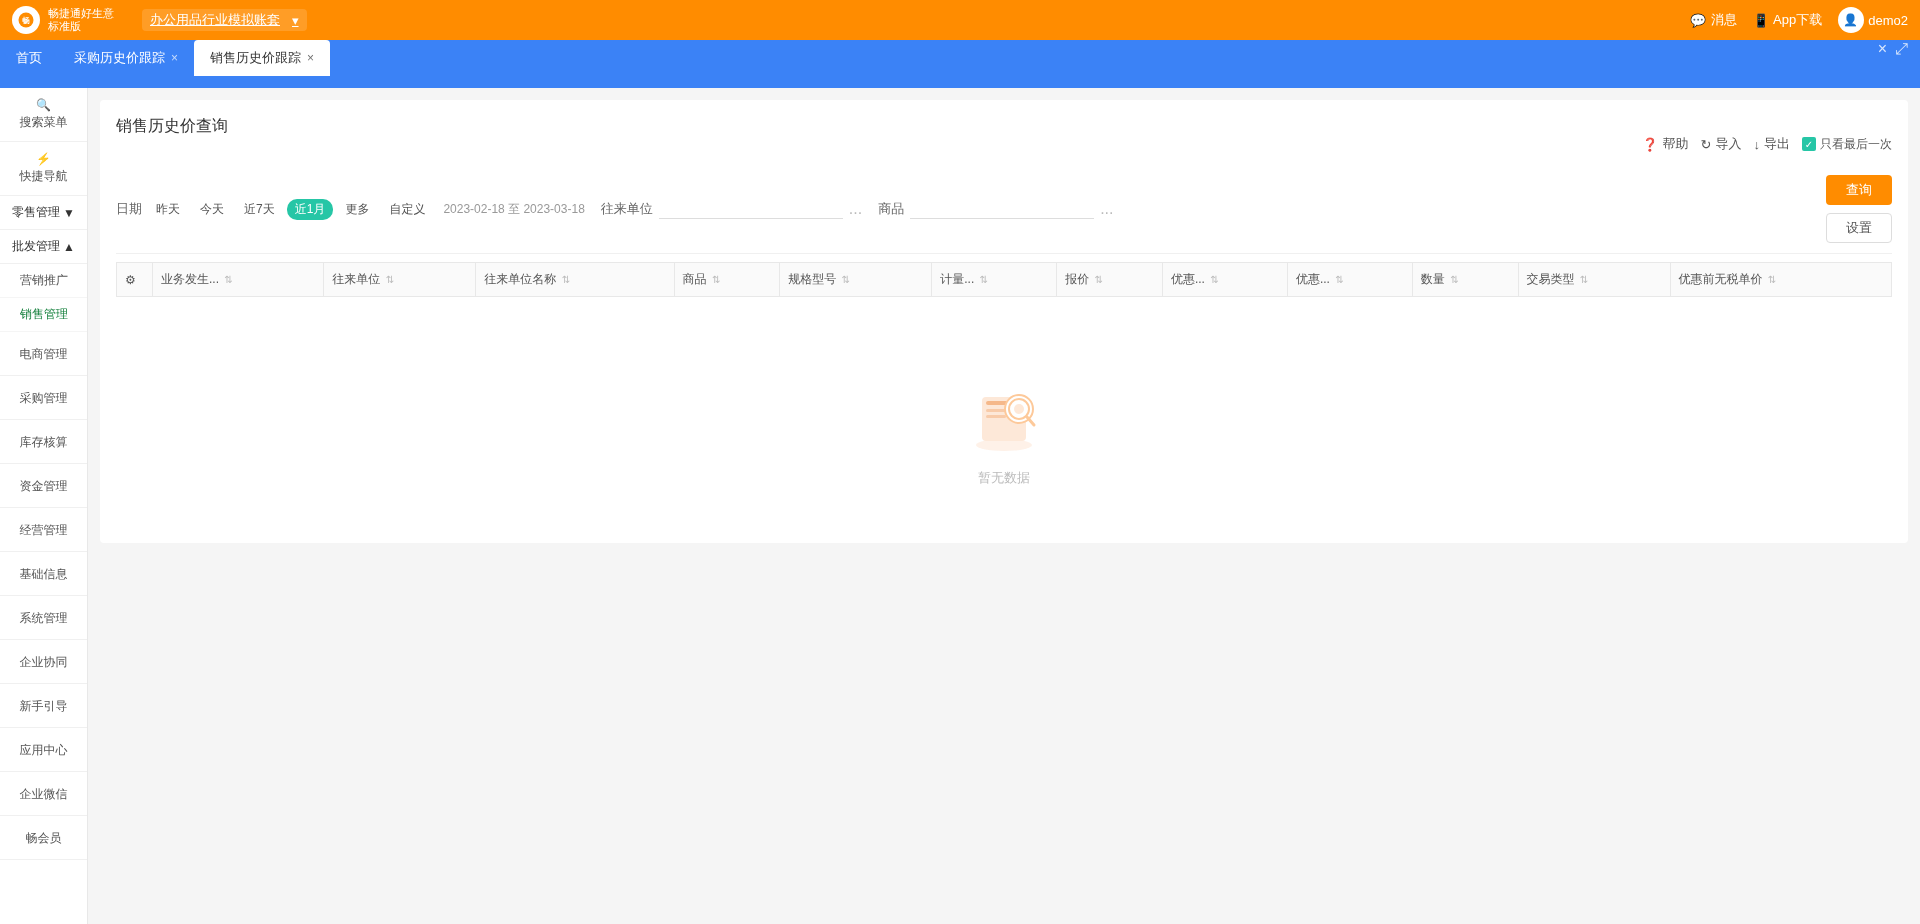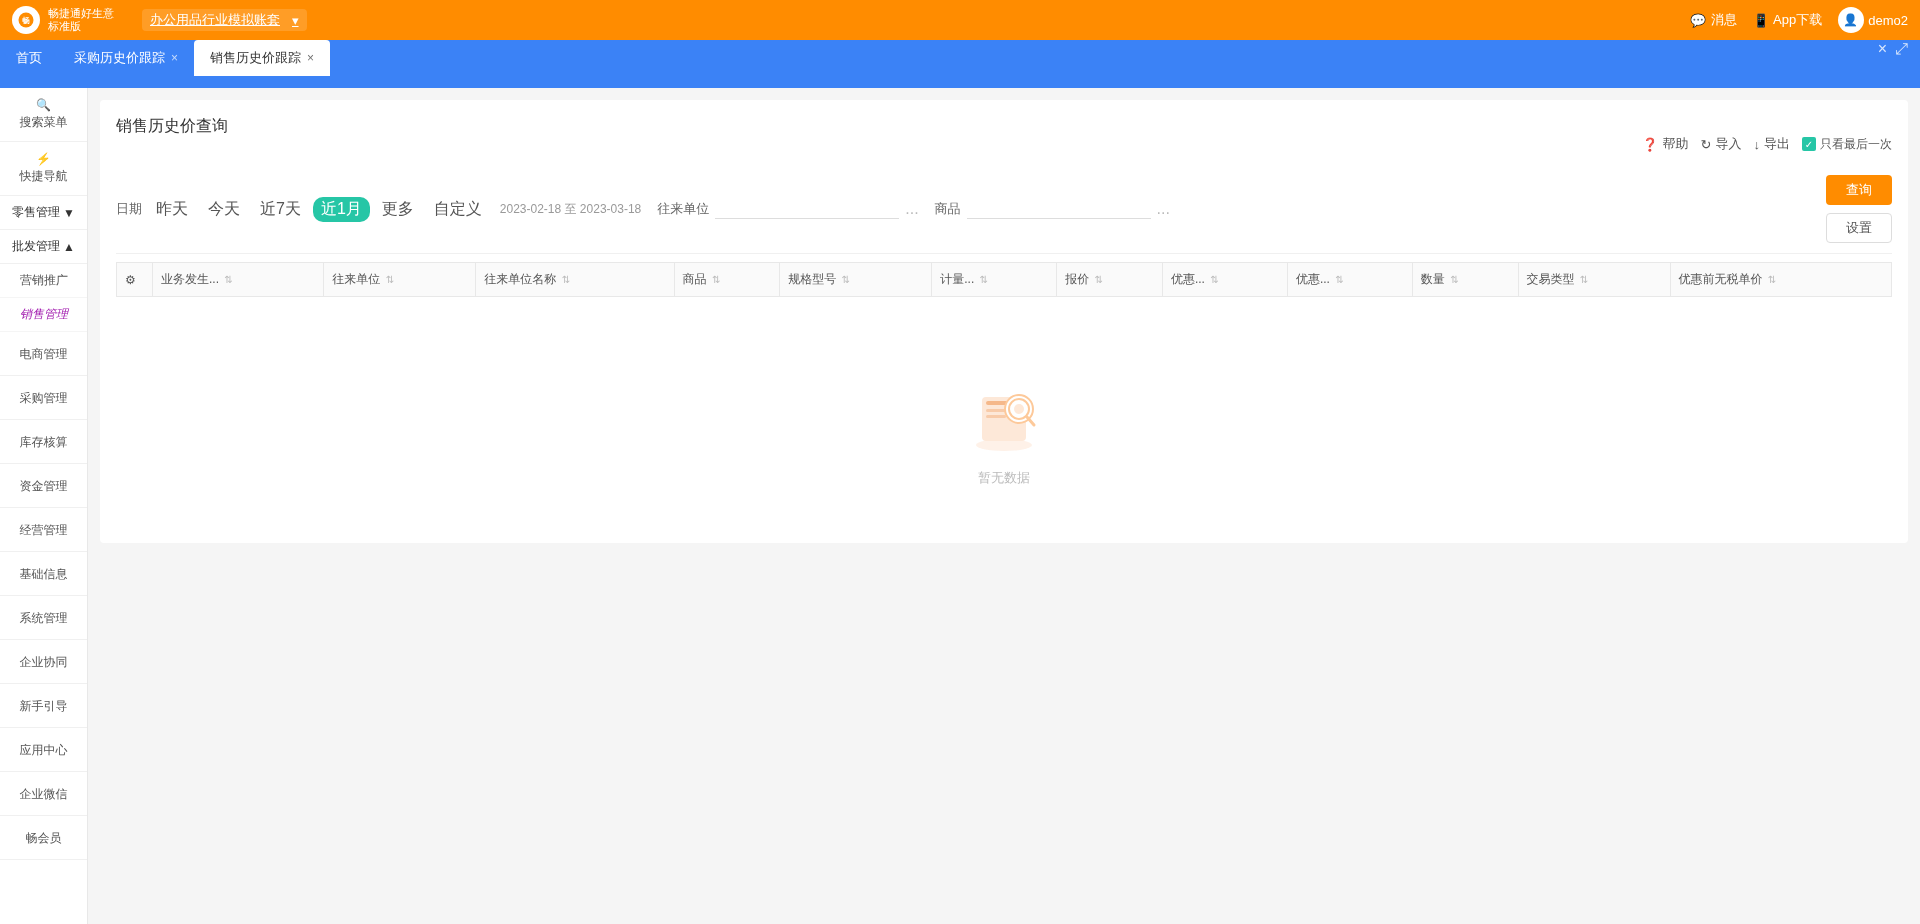--- a/index.html
+++ b/index.html
@@ -161,21 +161,21 @@
       border-bottom: 1px solid #f0f0f0;
       font-weight: 500;
     }
     .sidebar-sub-item {
       padding: 8px 12px 8px 20px;
       font-size: 12px;
       color: #555;
       cursor: pointer;
       border-bottom: 1px solid #f5f5f5;
     }
-    .sidebar-sub-item.active { color: #a21caf; font-style: italic; }
+    .sidebar-sub-item.active { color: #15803d; }
 
     
     .content {
       flex: 1;
       background: #f5f5f5;
       overflow: auto;
       padding: 12px;
     }
     .page-card {
       background: #fff;
@@ -253,21 +253,21 @@
       margin-left: 4px;
     }
     .date-chips {
       display: flex;
       align-items: center;
       gap: 4px;
     }
     .date-chip {
       padding: 2px 8px;
       border-radius: 2px;
-      font-size: 16px;
+      font-size: 12px;
       cursor: pointer;
       color: #555;
       background: transparent;
       border: none;
     }
     .date-chip.active {
       background: #26c6a6;
       color: #fff;
       border-radius: 10px;
     }

